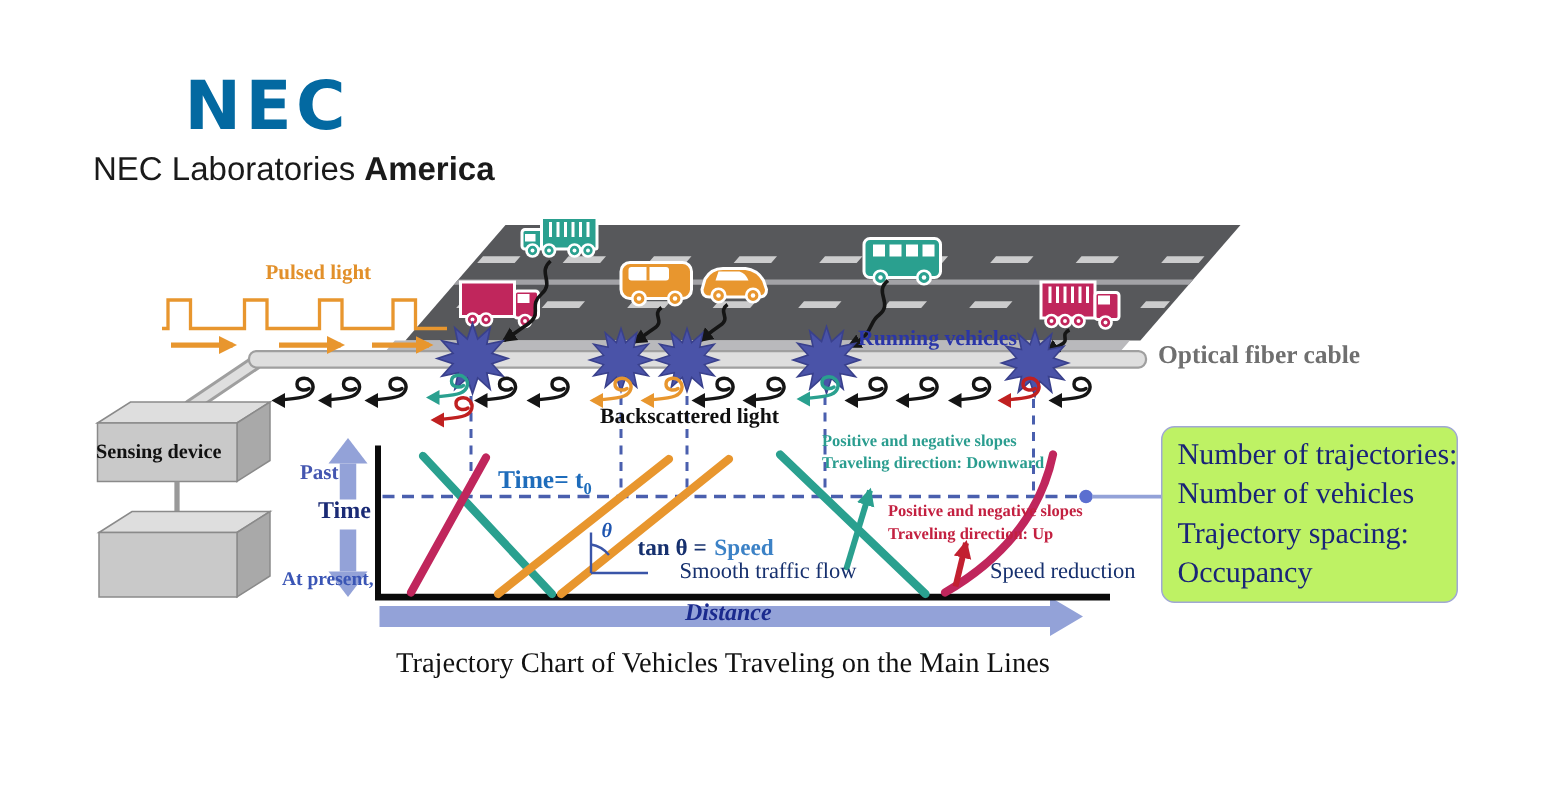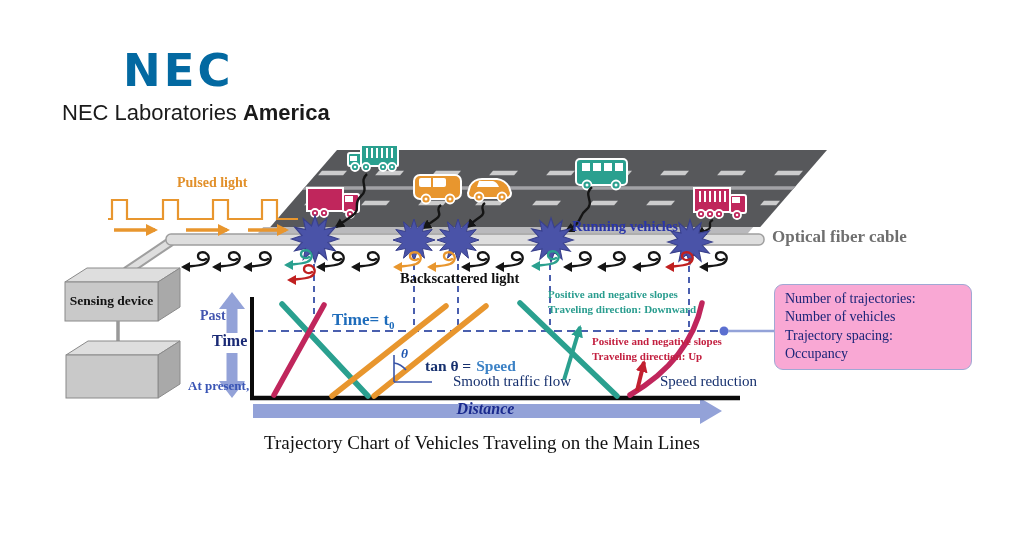--- a/index.html
+++ b/index.html
@@ -8,41 +8,41 @@
   .stage svg{position:absolute;left:0;top:0;}
   .t{position:absolute;white-space:nowrap;}
   .logo{left:123px;top:44px;font-family:"DejaVu Sans",sans-serif;font-weight:800;
         font-size:45px;letter-spacing:3px;color:#0369a1;}
   .org{left:62px;top:100px;font-family:"Liberation Sans",sans-serif;font-size:22px;color:#1a1a1a;}
   .org .bold{font-weight:bold;margin-left:6px;}
   .pulsed{left:177px;top:175px;font-size:14px;font-weight:bold;color:#e2902a;}
   .runvib{left:572px;top:218px;font-size:14.5px;font-weight:bold;color:#2a35a8;}
   .fibercable{left:772px;top:227px;font-size:17px;font-weight:bold;color:#6f6f6f;}
   .backsc{left:400px;top:270px;font-size:14.5px;font-weight:bold;color:#101010;}
-  .boxlabel{font-size:13.5px;font-weight:bold;color:#111;text-align:center;width:95px;left:64px;}
+  .boxlabel{font-size:13.5px;font-weight:bold;color:#111;text-align:left;width:95px;left:64px;}
   .sensing{top:293px;}
   .aiengine{top:352px;line-height:1.5;}
   .past{left:200px;top:308px;font-size:14px;font-weight:600;color:#4456b0;}
   .timeaxis{left:212px;top:332px;font-size:16px;font-weight:bold;color:#1a2a75;}
   .atpresent{left:188px;top:378px;font-size:13px;font-weight:600;color:#3a55b5;}
   .timet0{left:332px;top:310px;font-size:17px;font-weight:bold;color:#1e6cbb;}
   .timet0 sub{font-size:11px;}
   .theta{left:401px;top:346px;font-size:13.5px;font-weight:bold;font-style:italic;color:#1e55b0;}
   .tanline{left:425px;top:357px;font-size:15.5px;font-weight:bold;color:#16306e;}
   .tanline .speed{color:#3c82c6;margin-left:5px;}
   .smooth{left:453px;top:373px;font-size:15px;color:#16306e;}
   .speedred{left:660px;top:373px;font-size:15px;color:#16306e;}
   .note{font-size:11px;font-weight:bold;line-height:1.35;}
   .notedown{left:548px;top:287px;color:#2a9d8f;}
   .noteup{left:592px;top:334px;color:#c32040;}
   .distance{left:253px;top:400px;width:465px;text-align:center;font-size:16px;
             font-weight:bold;color:#1a2a8e;font-style:italic;}
   .caption{left:107px;top:432px;width:750px;text-align:center;font-size:19px;color:#111;}
-  .callout{left:774px;top:284px;width:176px;background:#f9a8d4;border:1.5px solid #a0a8d4;
-           border-radius:9px;padding:5px 10px;font-size:14px;color:#1a2478;line-height:1.32;}
+  .callout{left:774px;top:284px;width:176px;background:#bef264;border:1.5px solid #a0a8d4;
+           border-radius:9px;padding:5px 10px;font-size:20px;color:#1a2478;line-height:1.32;}
 </style>
 </head>
 <body>
 
 <div class="stage">
 
 <svg width="1030" height="539" viewBox="0 0 1030 539">
   <defs>
     <g id="burst">
       <polygon fill="#4a53a8" stroke="#39408c" stroke-width="1" points="21,0 11.6,3.1 18.2,10.5 8.5,8.5 10.5,18.2 3.1,11.6 0,21 -3.1,11.6 -10.5,18.2 -8.5,8.5 -18.2,10.5 -11.6,3.1 -21,0 -11.6,-3.1 -18.2,-10.5 -8.5,-8.5 -10.5,-18.2 -3.1,-11.6 0,-21 3.1,-11.6 10.5,-18.2 8.5,-8.5 18.2,-10.5 11.6,-3.1"></polygon>

